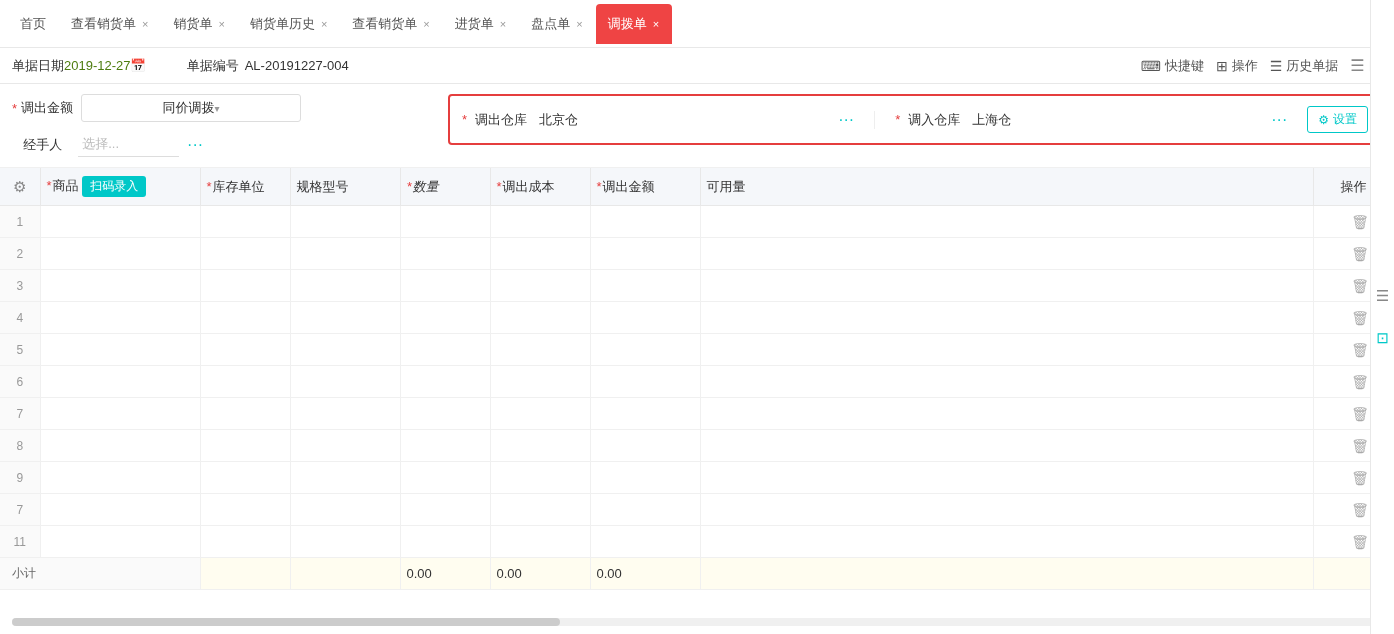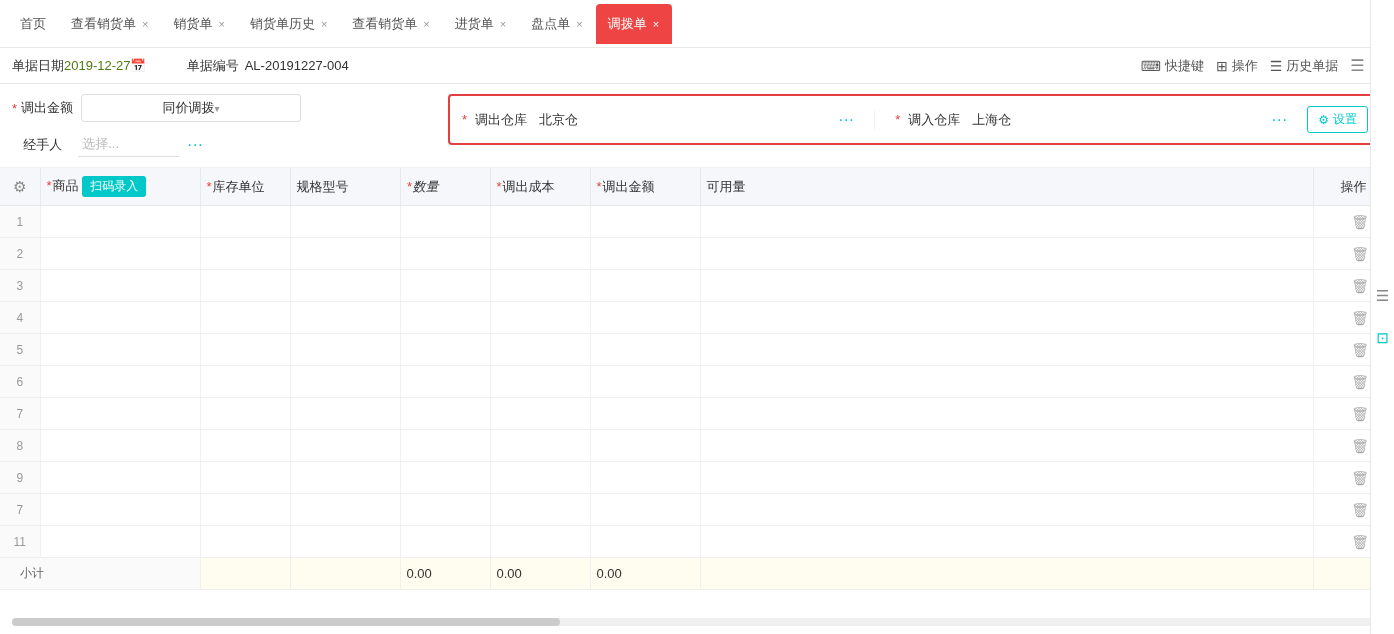--- a/index.html
+++ b/index.html
@@ -79,21 +79,21 @@
       font-size: 13px; color: #333; white-space: nowrap;
     }
     thead th:first-child { width: 40px; text-align: center; }
     tbody td {
       padding: 6px 6px; border-bottom: 1px solid #f0f0f0; border-right: 1px solid #f0f0f0;
       font-size: 13px; color: #333; height: 32px;
     }
     tbody td:first-child { text-align: center; color: #999; background: #fafafa; }
     .row-num { color: #999; font-size: 12px; }
     .subtotal-row td { background: #fffdf0; font-weight: 500; }
-    .subtotal-row td:first-child { text-align: left; padding-left: 20px; font-size: 12px; color: #666; }
+    .subtotal-row td:first-child { text-align: left; padding-left: 12px; font-size: 12px; color: #666; }
     .scan-btn {
       display: inline-flex; align-items: center; padding: 2px 8px;
       background: #00c8c8; color: #fff; border-radius: 3px; font-size: 12px;
       cursor: pointer; 
     }
     .op-cell { display: flex; align-items: center; justify-content: flex-end; gap: 8px; }
     .delete-icon, .copy-icon { color: #aaa; cursor: pointer; font-size: 14px; }
     .gear-btn { color: #888; cursor: pointer; font-size: 15px; }
 
     

